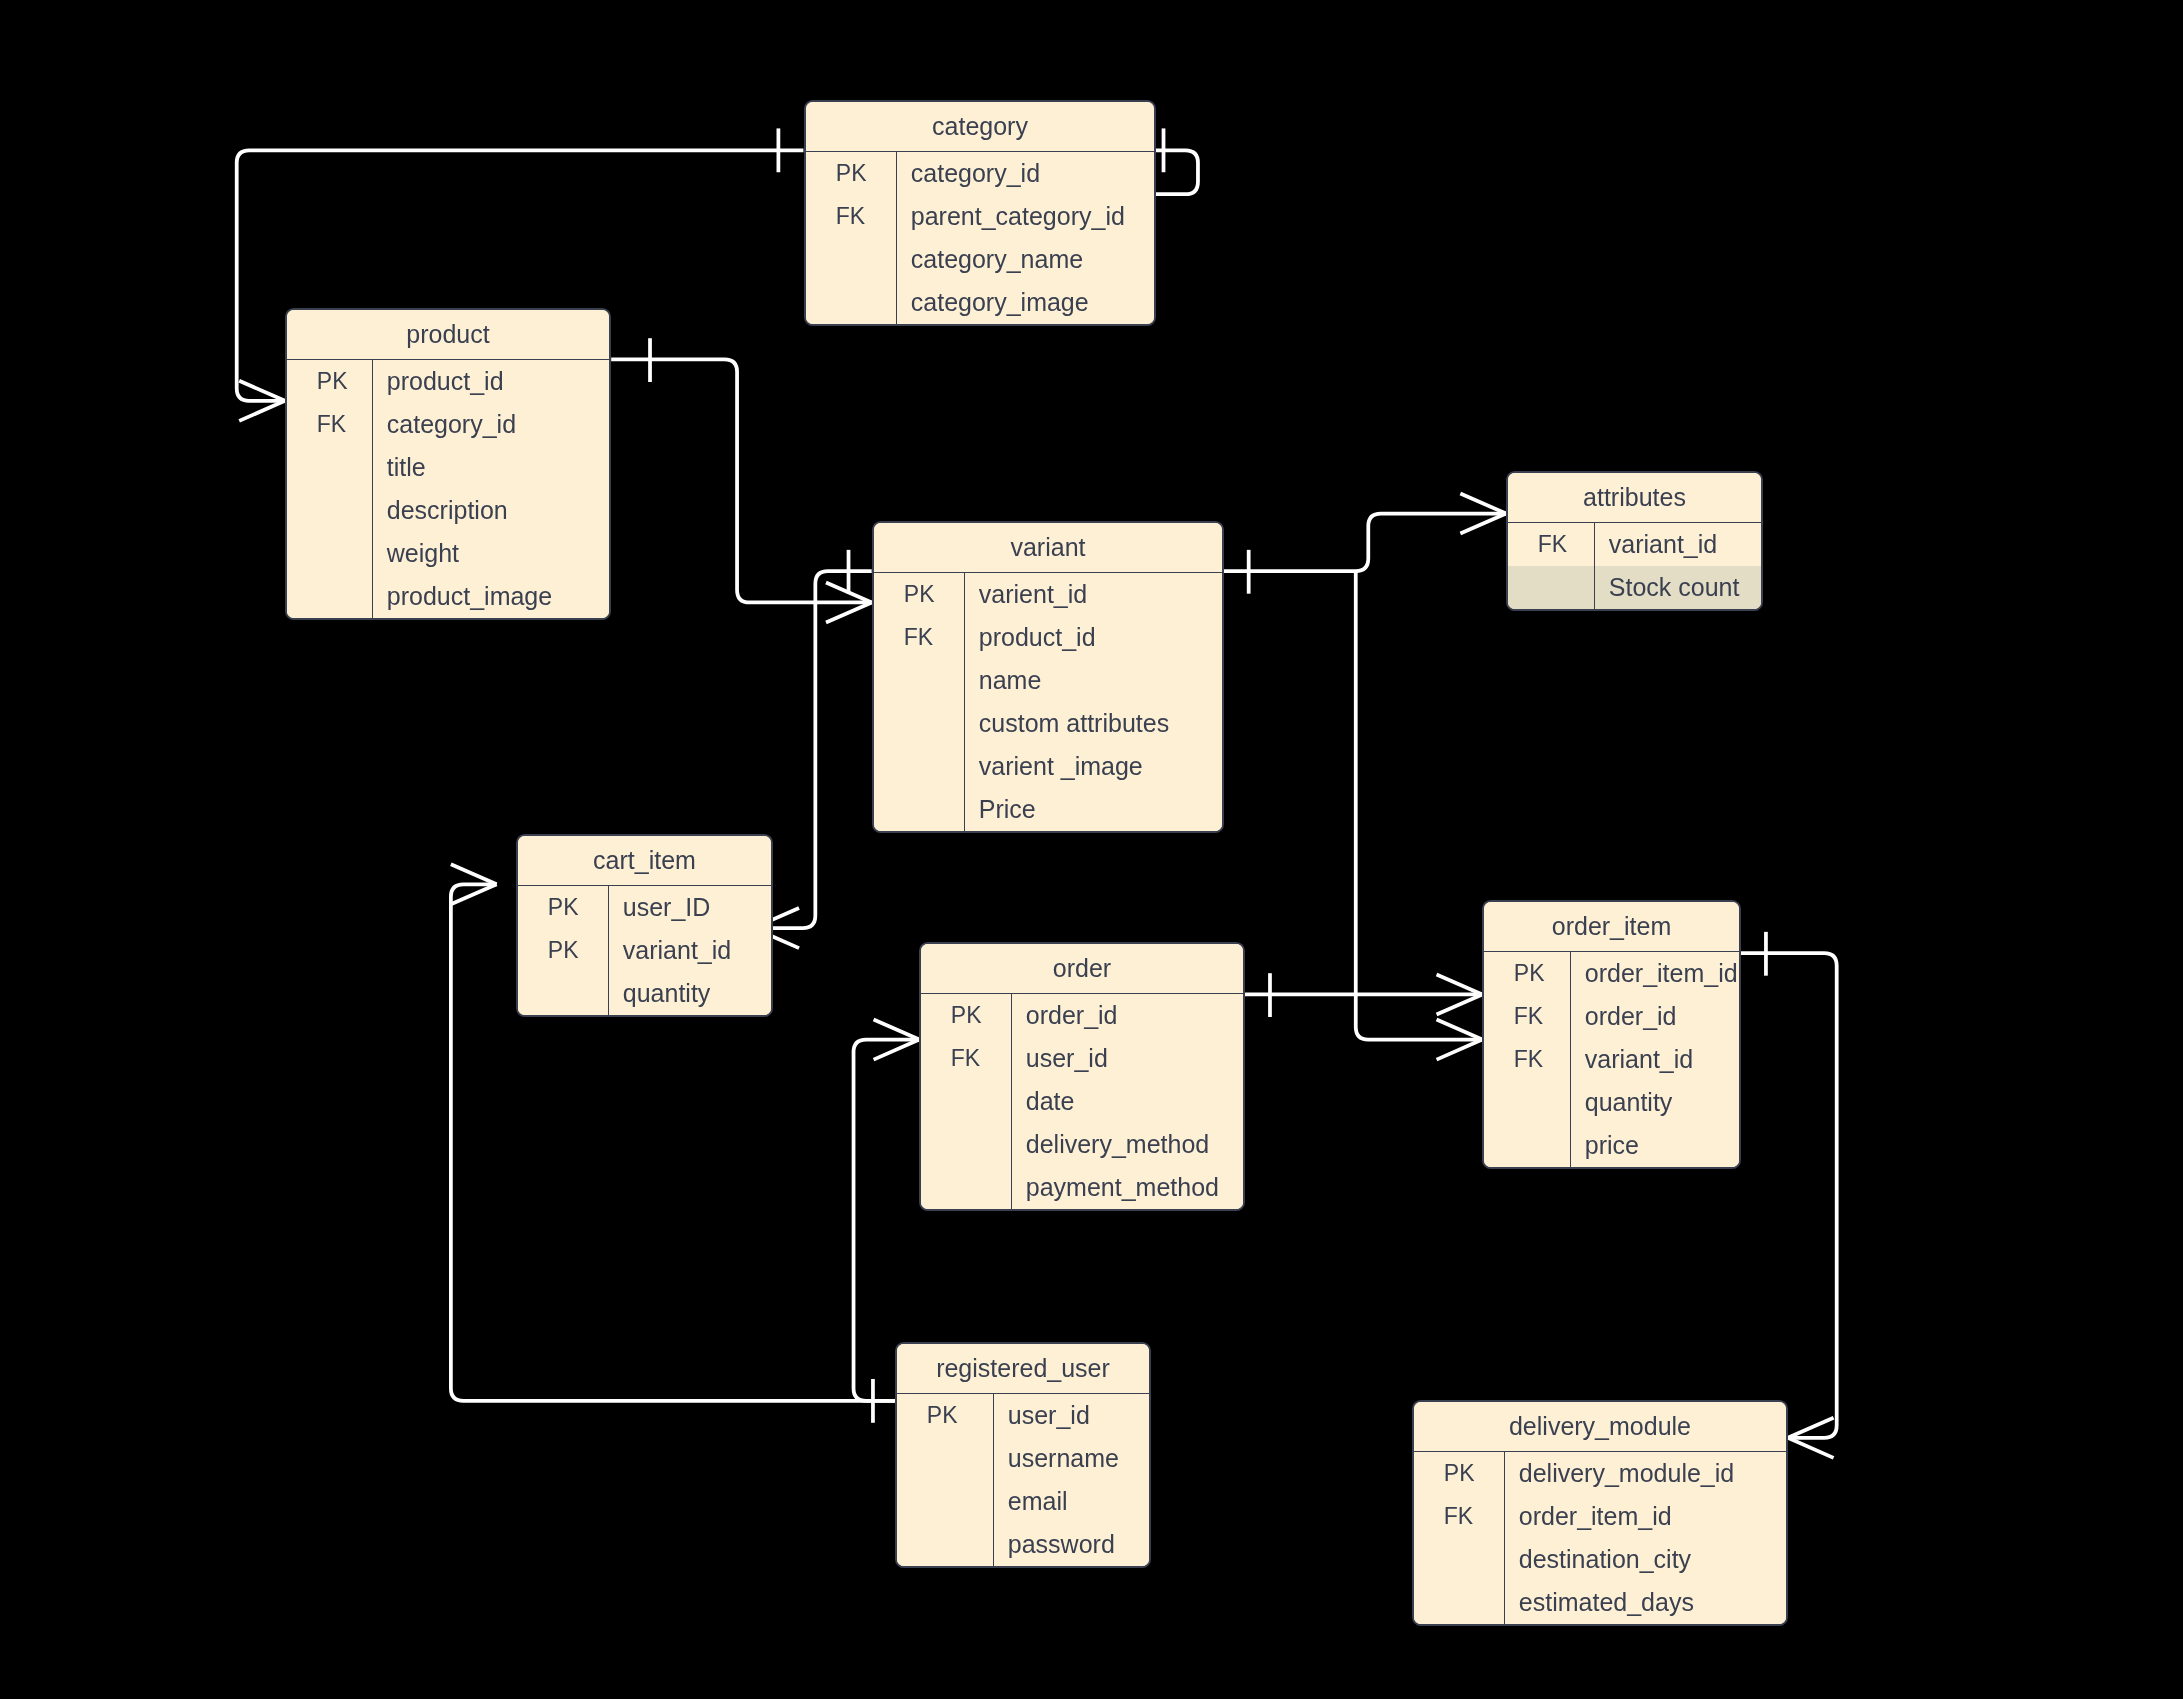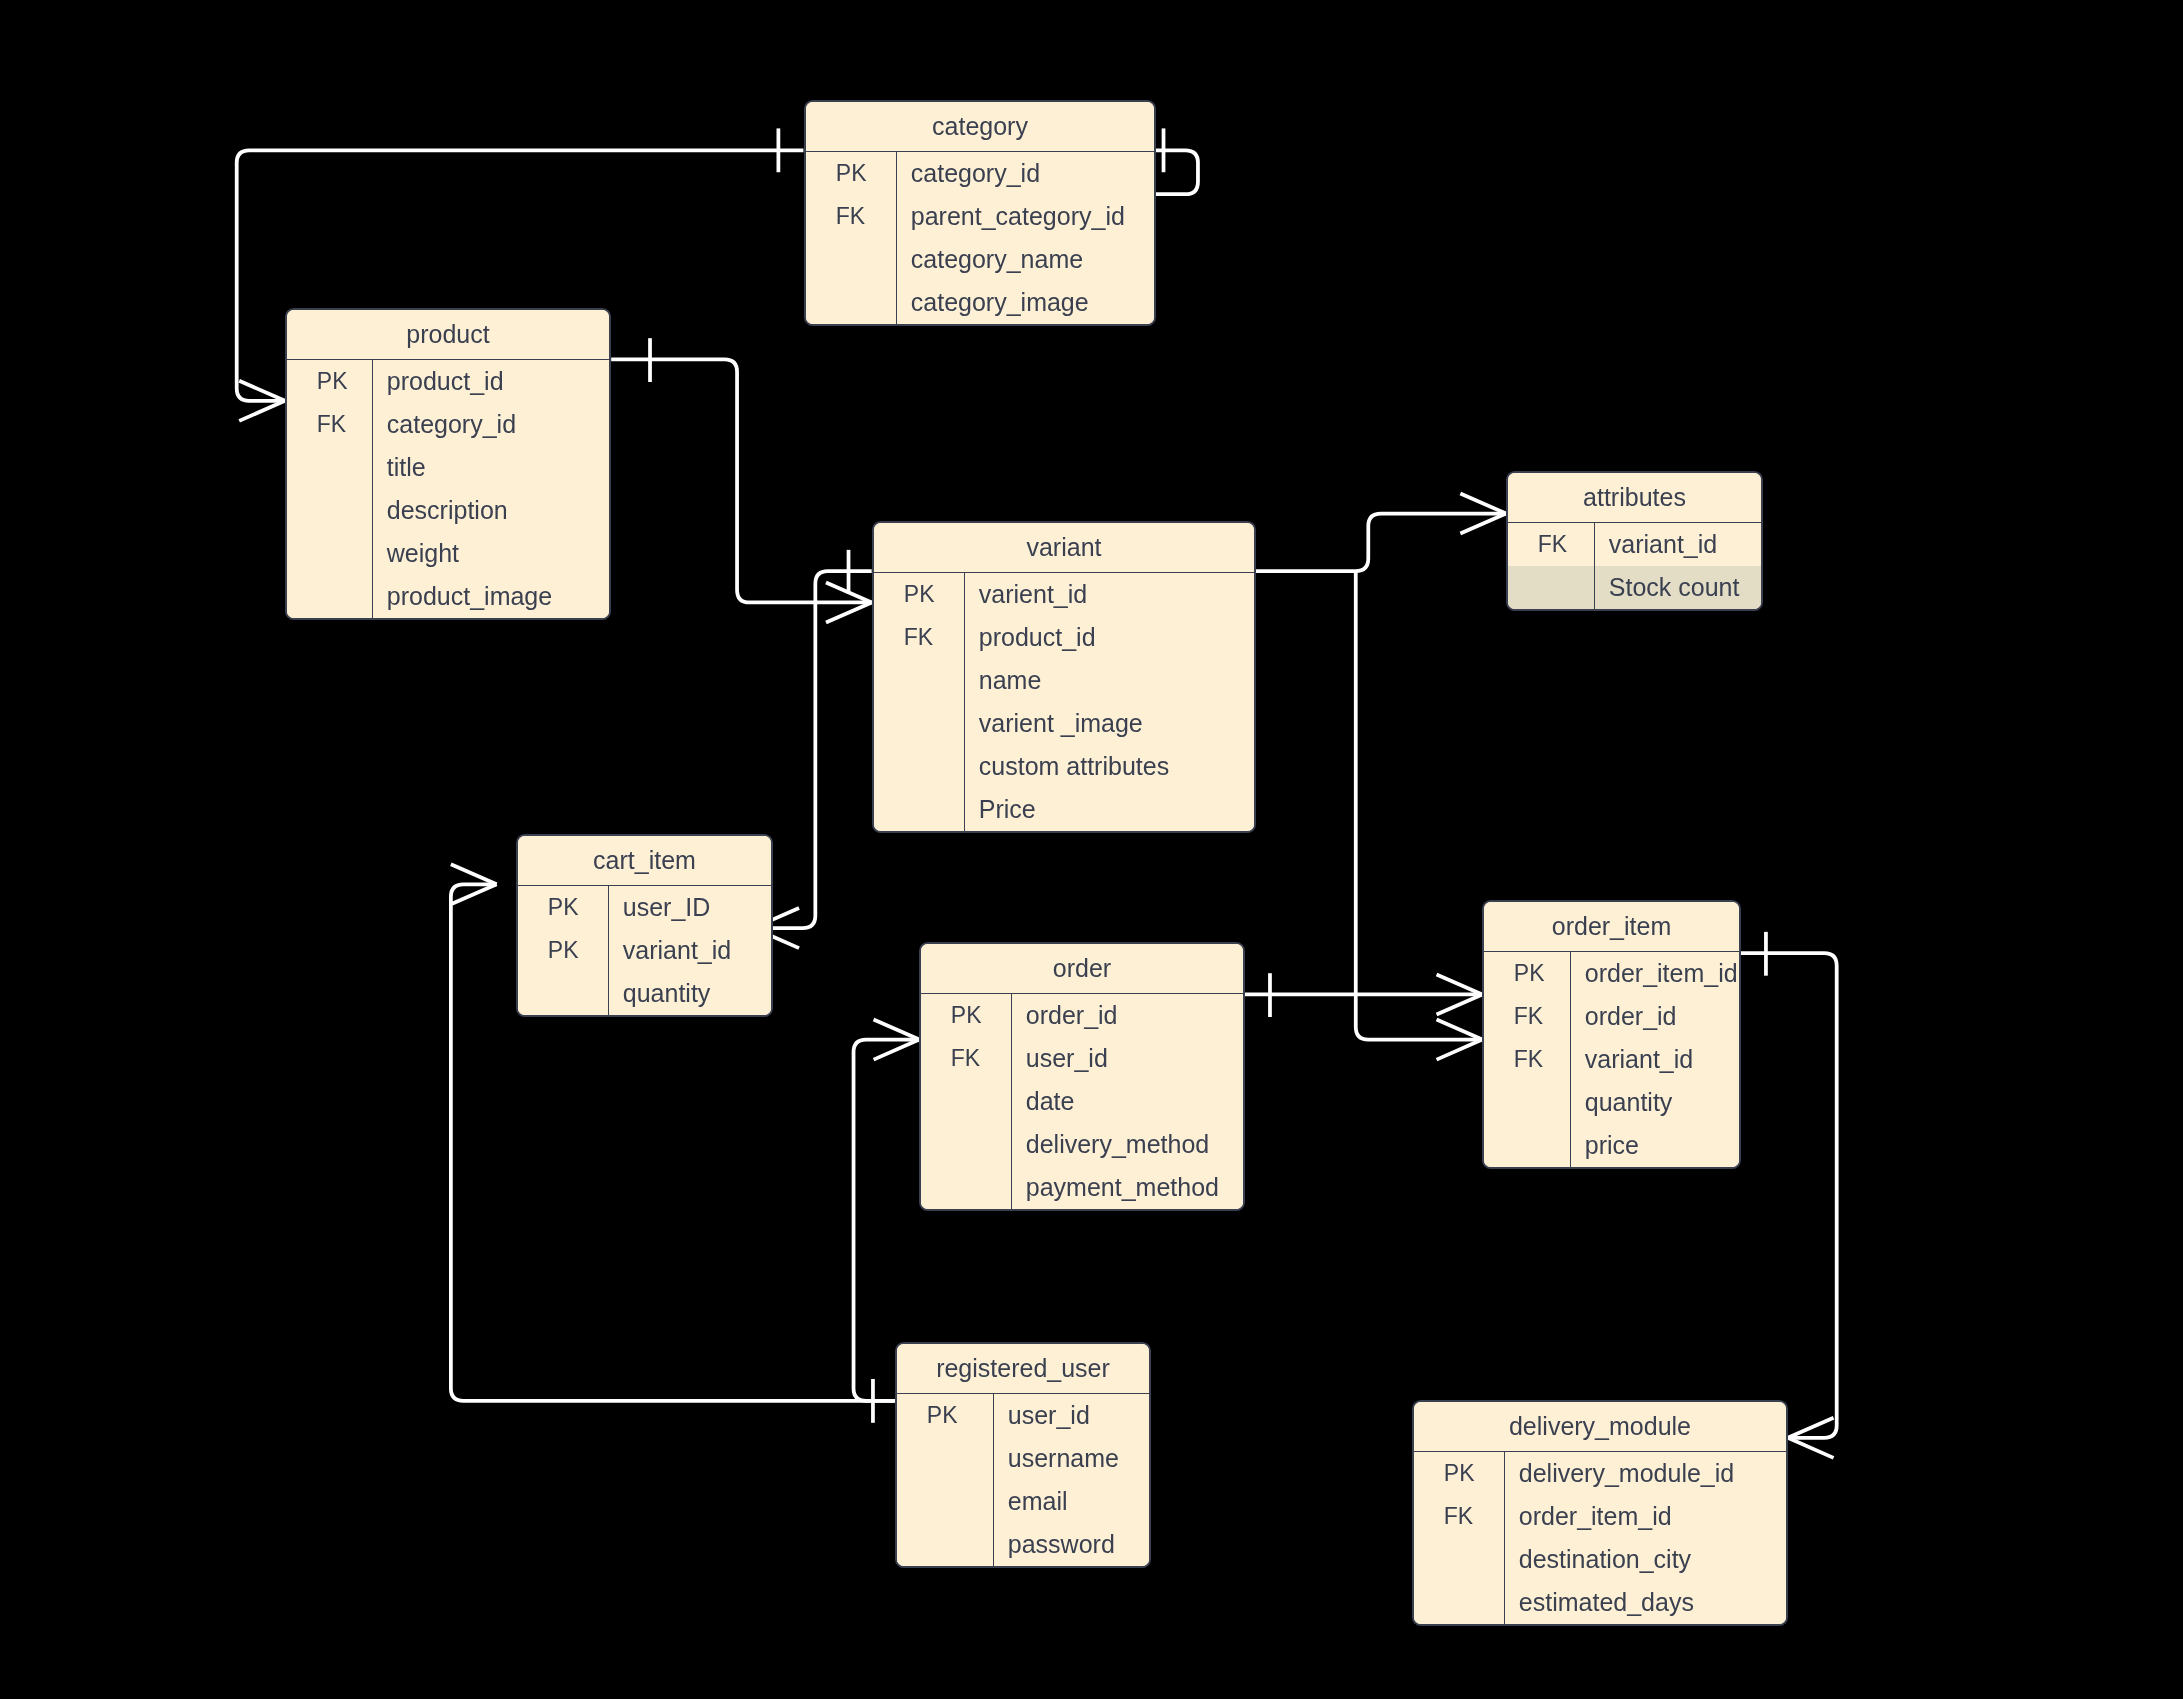--- a/index.html
+++ b/index.html
@@ -134,42 +134,42 @@
           <div class="erow">
             <div class="key" style="width: 69px;"></div>
             <div class="attr">weight</div>
           </div>
           <div class="erow">
             <div class="key" style="width: 69px;"></div>
             <div class="attr">product_image</div>
           </div>
         </div>
       </div>
-      <div class="entity" style="left: 872px; top: 505px; width: 384px;">
+      <div class="entity" style="left: 872px; top: 505px; width: 352px;">
         <div class="ent-title">variant</div>
         <div class="rows">
           <div class="erow">
             <div class="key" style="width: 74px;">PK</div>
             <div class="attr">varient_id</div>
           </div>
           <div class="erow">
             <div class="key" style="width: 74px;">FK</div>
             <div class="attr">product_id</div>
           </div>
           <div class="erow">
             <div class="key" style="width: 74px;"></div>
             <div class="attr">name</div>
           </div>
           <div class="erow">
             <div class="key" style="width: 74px;"></div>
+            <div class="attr">custom attributes</div>
+          </div>
+          <div class="erow">
+            <div class="key" style="width: 74px;"></div>
             <div class="attr">varient _image</div>
-          </div>
-          <div class="erow">
-            <div class="key" style="width: 74px;"></div>
-            <div class="attr">custom attributes</div>
           </div>
           <div class="erow">
             <div class="key" style="width: 74px;"></div>
             <div class="attr">Price</div>
           </div>
         </div>
       </div>
       <div class="entity" style="left: 1506px; top: 455px; width: 257px;">
         <div class="ent-title">attributes</div>
         <div class="rows">

